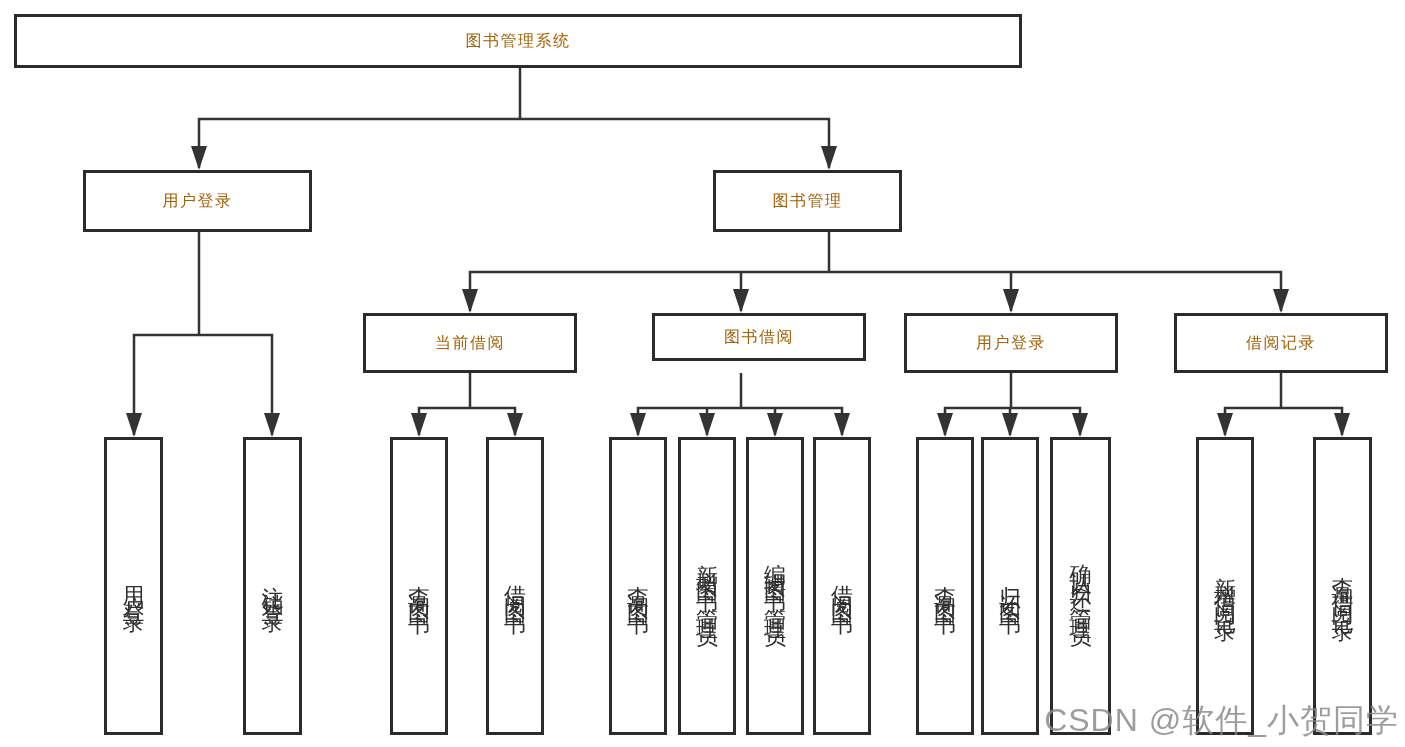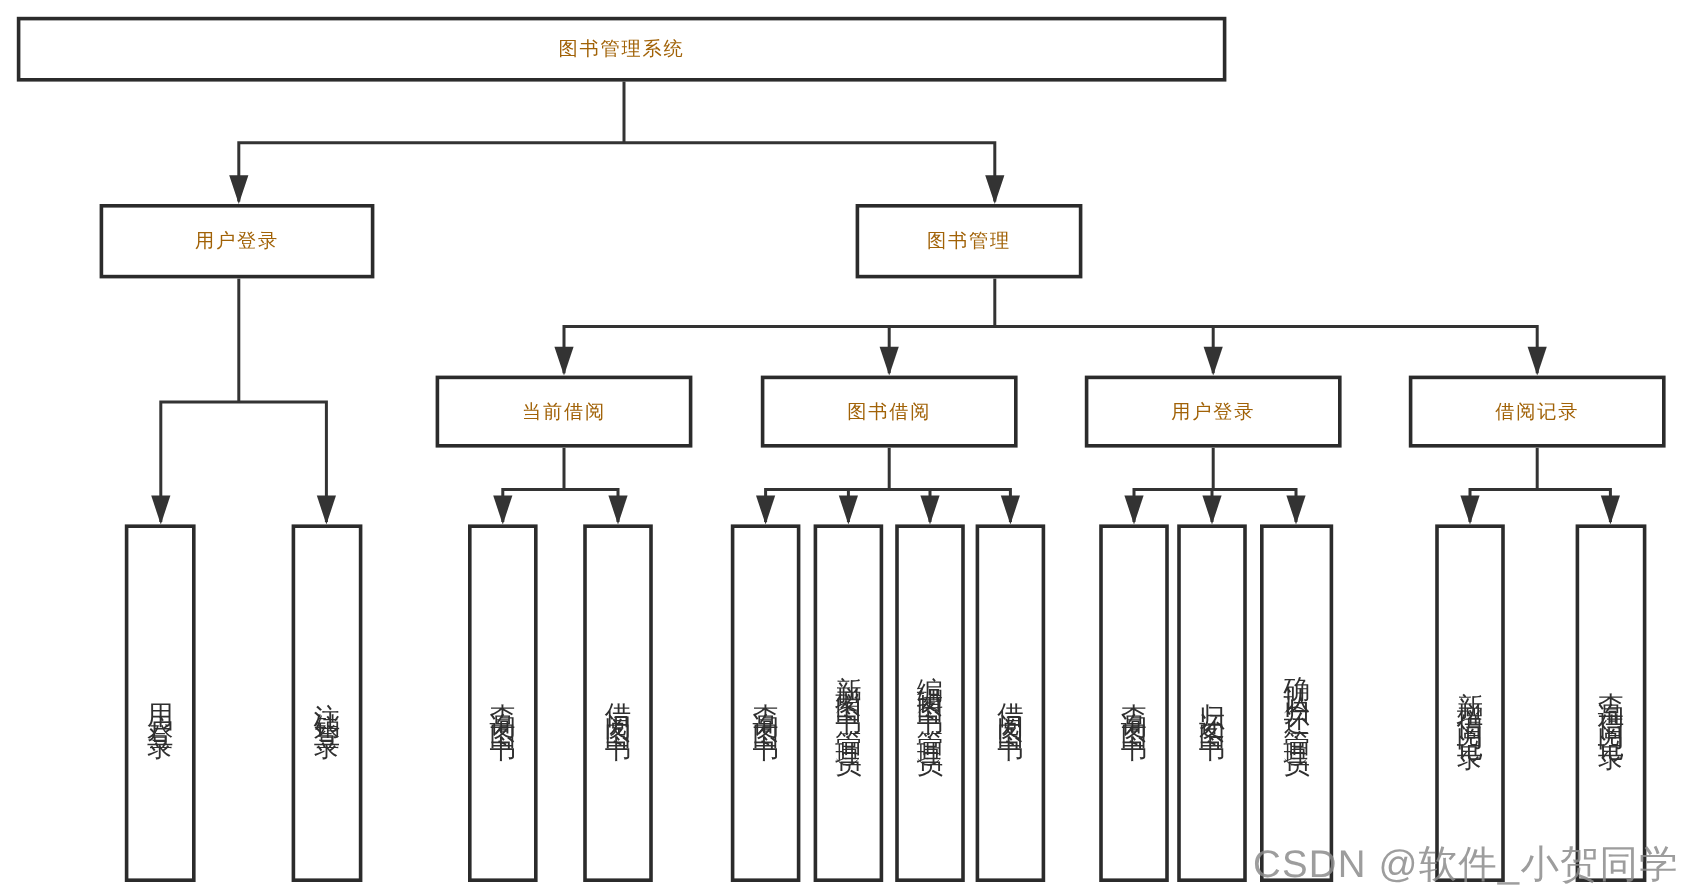--- a/index.html
+++ b/index.html
@@ -91,21 +91,21 @@
   <div class="box" style="left:83px;top:170px;width:229px;height:62px">
     <span class="hlabel">用户登录</span>
   </div>
   <div class="box" style="left:713px;top:170px;width:189px;height:62px">
     <span class="hlabel">图书管理</span>
   </div>
 
   <div class="box" style="left:363px;top:313px;width:214px;height:60px">
     <span class="hlabel">当前借阅</span>
   </div>
-  <div class="box" style="left:634px;top:313px;width:214px;height:60px">
+  <div class="box" style="left:652px;top:313px;width:214px;height:48px">
     <span class="hlabel">图书借阅</span>
   </div>
   <div class="box" style="left:904px;top:313px;width:214px;height:60px">
     <span class="hlabel">用户登录</span>
   </div>
   <div class="box" style="left:1174px;top:313px;width:214px;height:60px">
     <span class="hlabel">借阅记录</span>
   </div>
 
   <div class="box" style="left:104px;top:437px;width:59px;height:298px">

